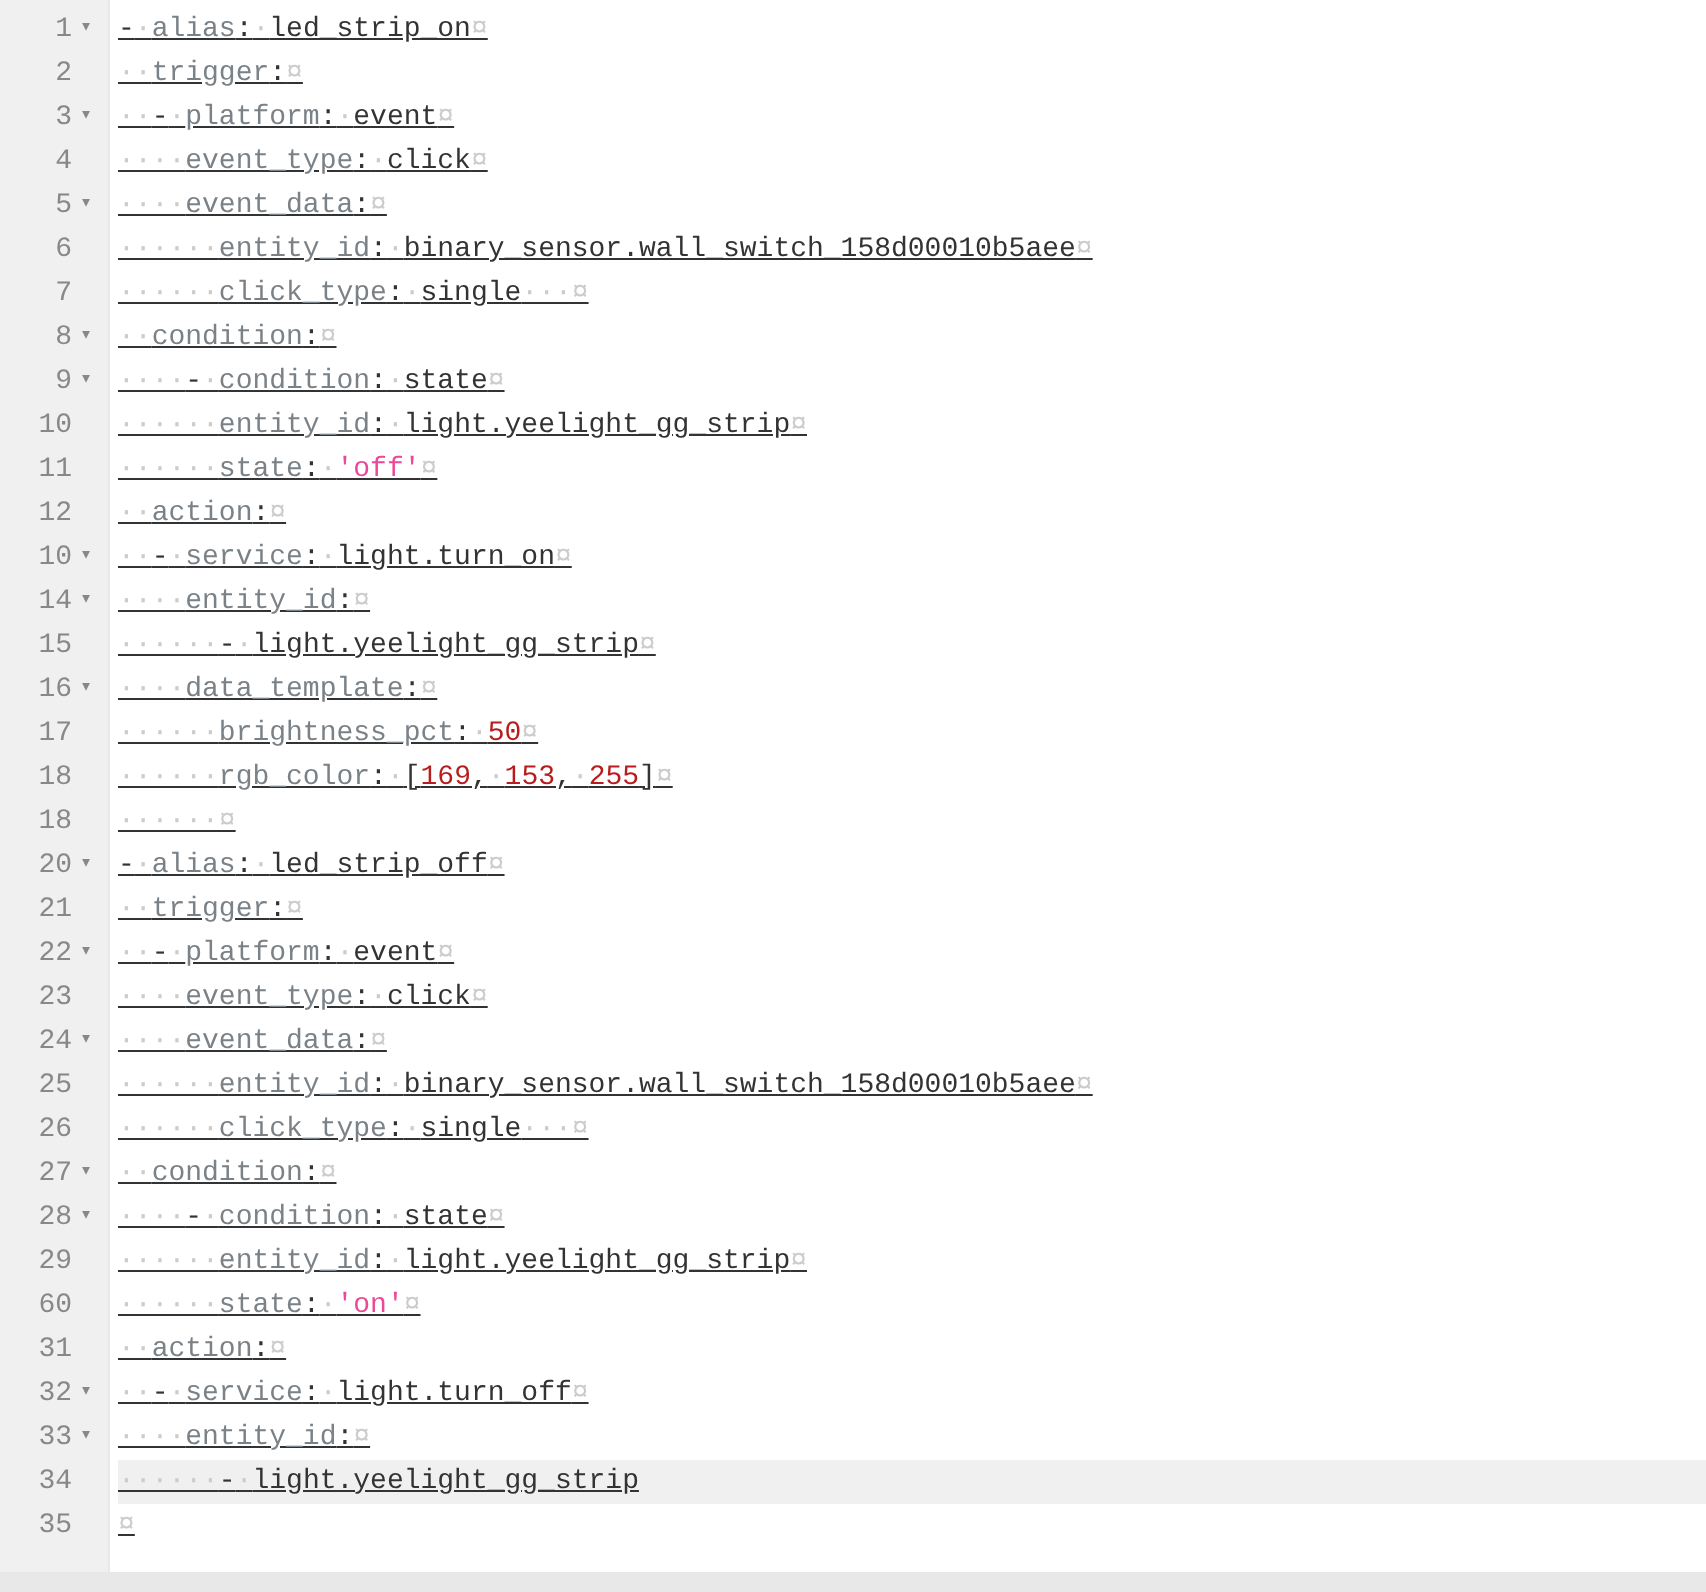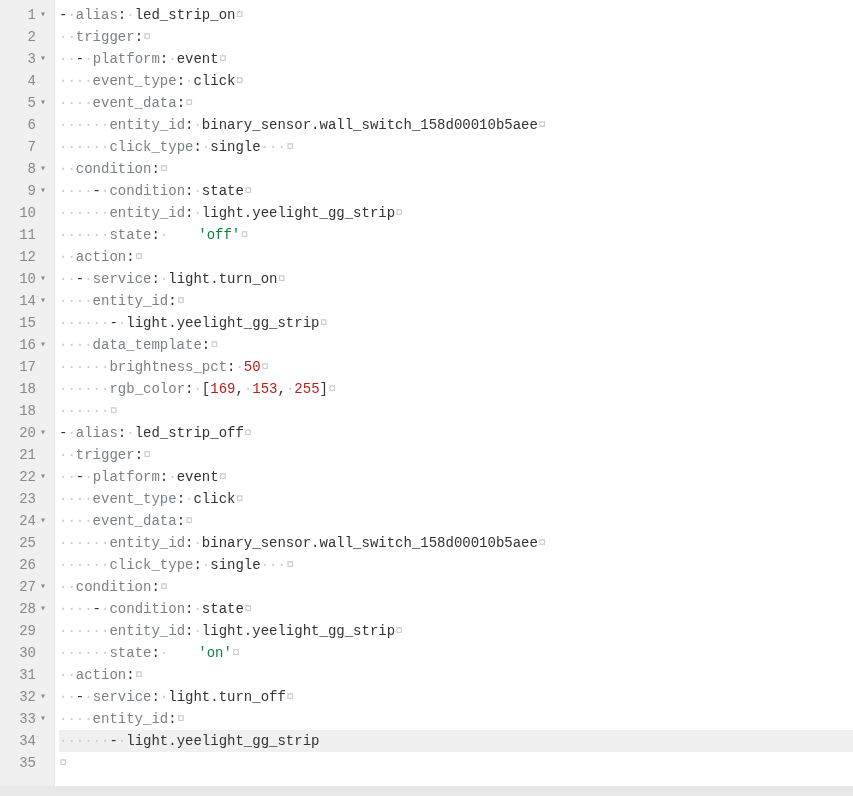--- a/index.html
+++ b/index.html
@@ -43,32 +43,33 @@
     width: 14px;
     text-align: center;
     color: #888;
     font-size: 10px;
   }
   .code {
     flex: 1;
     padding: 4px 0 4px 4px;
     white-space: pre;
     overflow: hidden;
+    text-decoration: underline;
   }
   .code-line {
     height: 22px;
     display: block;
   }
   .code-line.active {
     background: #f0f0f0;
   }
   .ws { color: #ccc; }
   .key { color: #7a8288; }
   .val { color: #333; }
-  .str { color: #15803d; margin-left: 30px; }
+  .str { color: #ec4899; }
   .num { color: #b91c1c; }
   .pun { color: #333; }
   .dash { color: #333; }
   .scrollbar-h {
     position: absolute;
     bottom: 0;
     left: 0;
     right: 0;
     height: 10px;
     background: #e8e8e8;
@@ -189,21 +190,21 @@
       </div>
       <div class="gutter-row">
         <span class="lineno">28</span>
         <span class="fold">▾</span>
       </div>
       <div class="gutter-row">
         <span class="lineno">29</span>
         <span class="fold"></span>
       </div>
       <div class="gutter-row">
-        <span class="lineno">30</span>
+        <span class="lineno">60</span>
         <span class="fold"></span>
       </div>
       <div class="gutter-row">
         <span class="lineno">31</span>
         <span class="fold"></span>
       </div>
       <div class="gutter-row">
         <span class="lineno">32</span>
         <span class="fold">▾</span>
       </div>

